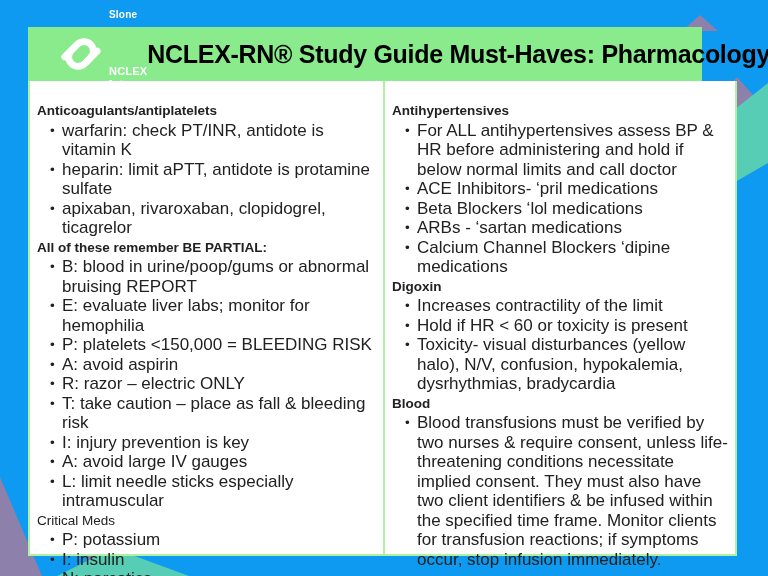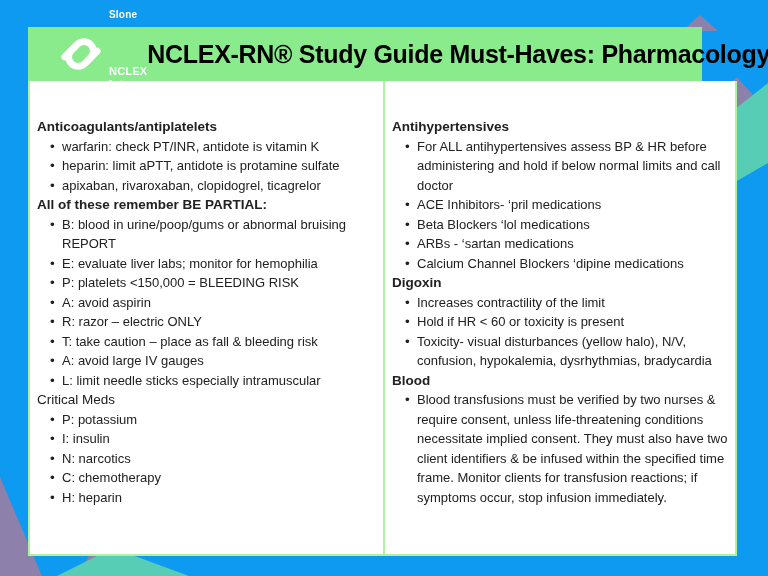--- a/index.html
+++ b/index.html
@@ -28,30 +28,30 @@
   .card-title{
     flex:1;text-align:center;
     font-size:25px;font-weight:700;color:#000;letter-spacing:-0.3px;
     padding-right:6px;white-space:nowrap;
   }
   .card-body{
     box-sizing:border-box;width:709px;height:475px;background:#ffffff;
     border:2px solid var(--card_border,#b2f1a6);border-top:none;
     display:flex;
   }
-  .col{box-sizing:border-box;padding:36px 4px 0 7px;color:var(--text,#212121);}
+  .col{box-sizing:border-box;padding:20px 4px 0 7px;color:var(--text,#212121);}
   .col.left{width:353px;}
   .col.right{flex:1;}
   .divider{width:2px;background:var(--card_border,#b2f1a6);}
   .sec-heading{font-size:13.5px;line-height:19.5px;font-weight:400;}
   .sec-heading.bold{font-weight:700;}
   .col ul{margin:0;padding:0;list-style:none;}
   .col li{
     position:relative;padding-left:25px;
-    font-size:13px;line-height:19.5px;
+    font-size:17px;line-height:19.5px;
   }
   .col li::before{
     content:"•";position:absolute;left:13px;top:0;
     font-size:13.5px;line-height:19.5px;
   }
 </style>
 </head>
 <body>
 
 <div class="stage">
@@ -97,20 +97,21 @@
             <li>apixaban, rivaroxaban, clopidogrel, ticagrelor</li>
           </ul>
           <div class="sec-heading bold">All of these remember BE PARTIAL:</div>
           <ul>
             <li>B: blood in urine/poop/gums or abnormal bruising REPORT</li>
             <li>E: evaluate liver labs; monitor for hemophilia</li>
             <li>P: platelets &lt;150,000 = BLEEDING RISK</li>
             <li>A: avoid aspirin</li>
             <li>R: razor – electric ONLY</li>
             <li>T: take caution – place as fall &amp; bleeding risk</li>
+            <li>I: injury prevention is key</li>
             <li>A: avoid large IV gauges</li>
             <li>L: limit needle sticks especially intramuscular</li>
           </ul>
           <div class="sec-heading">Critical Meds</div>
           <ul>
             <li>P: potassium</li>
             <li>I: insulin</li>
             <li>N: narcotics</li>
             <li>C: chemotherapy</li>
             <li>H: heparin</li>

